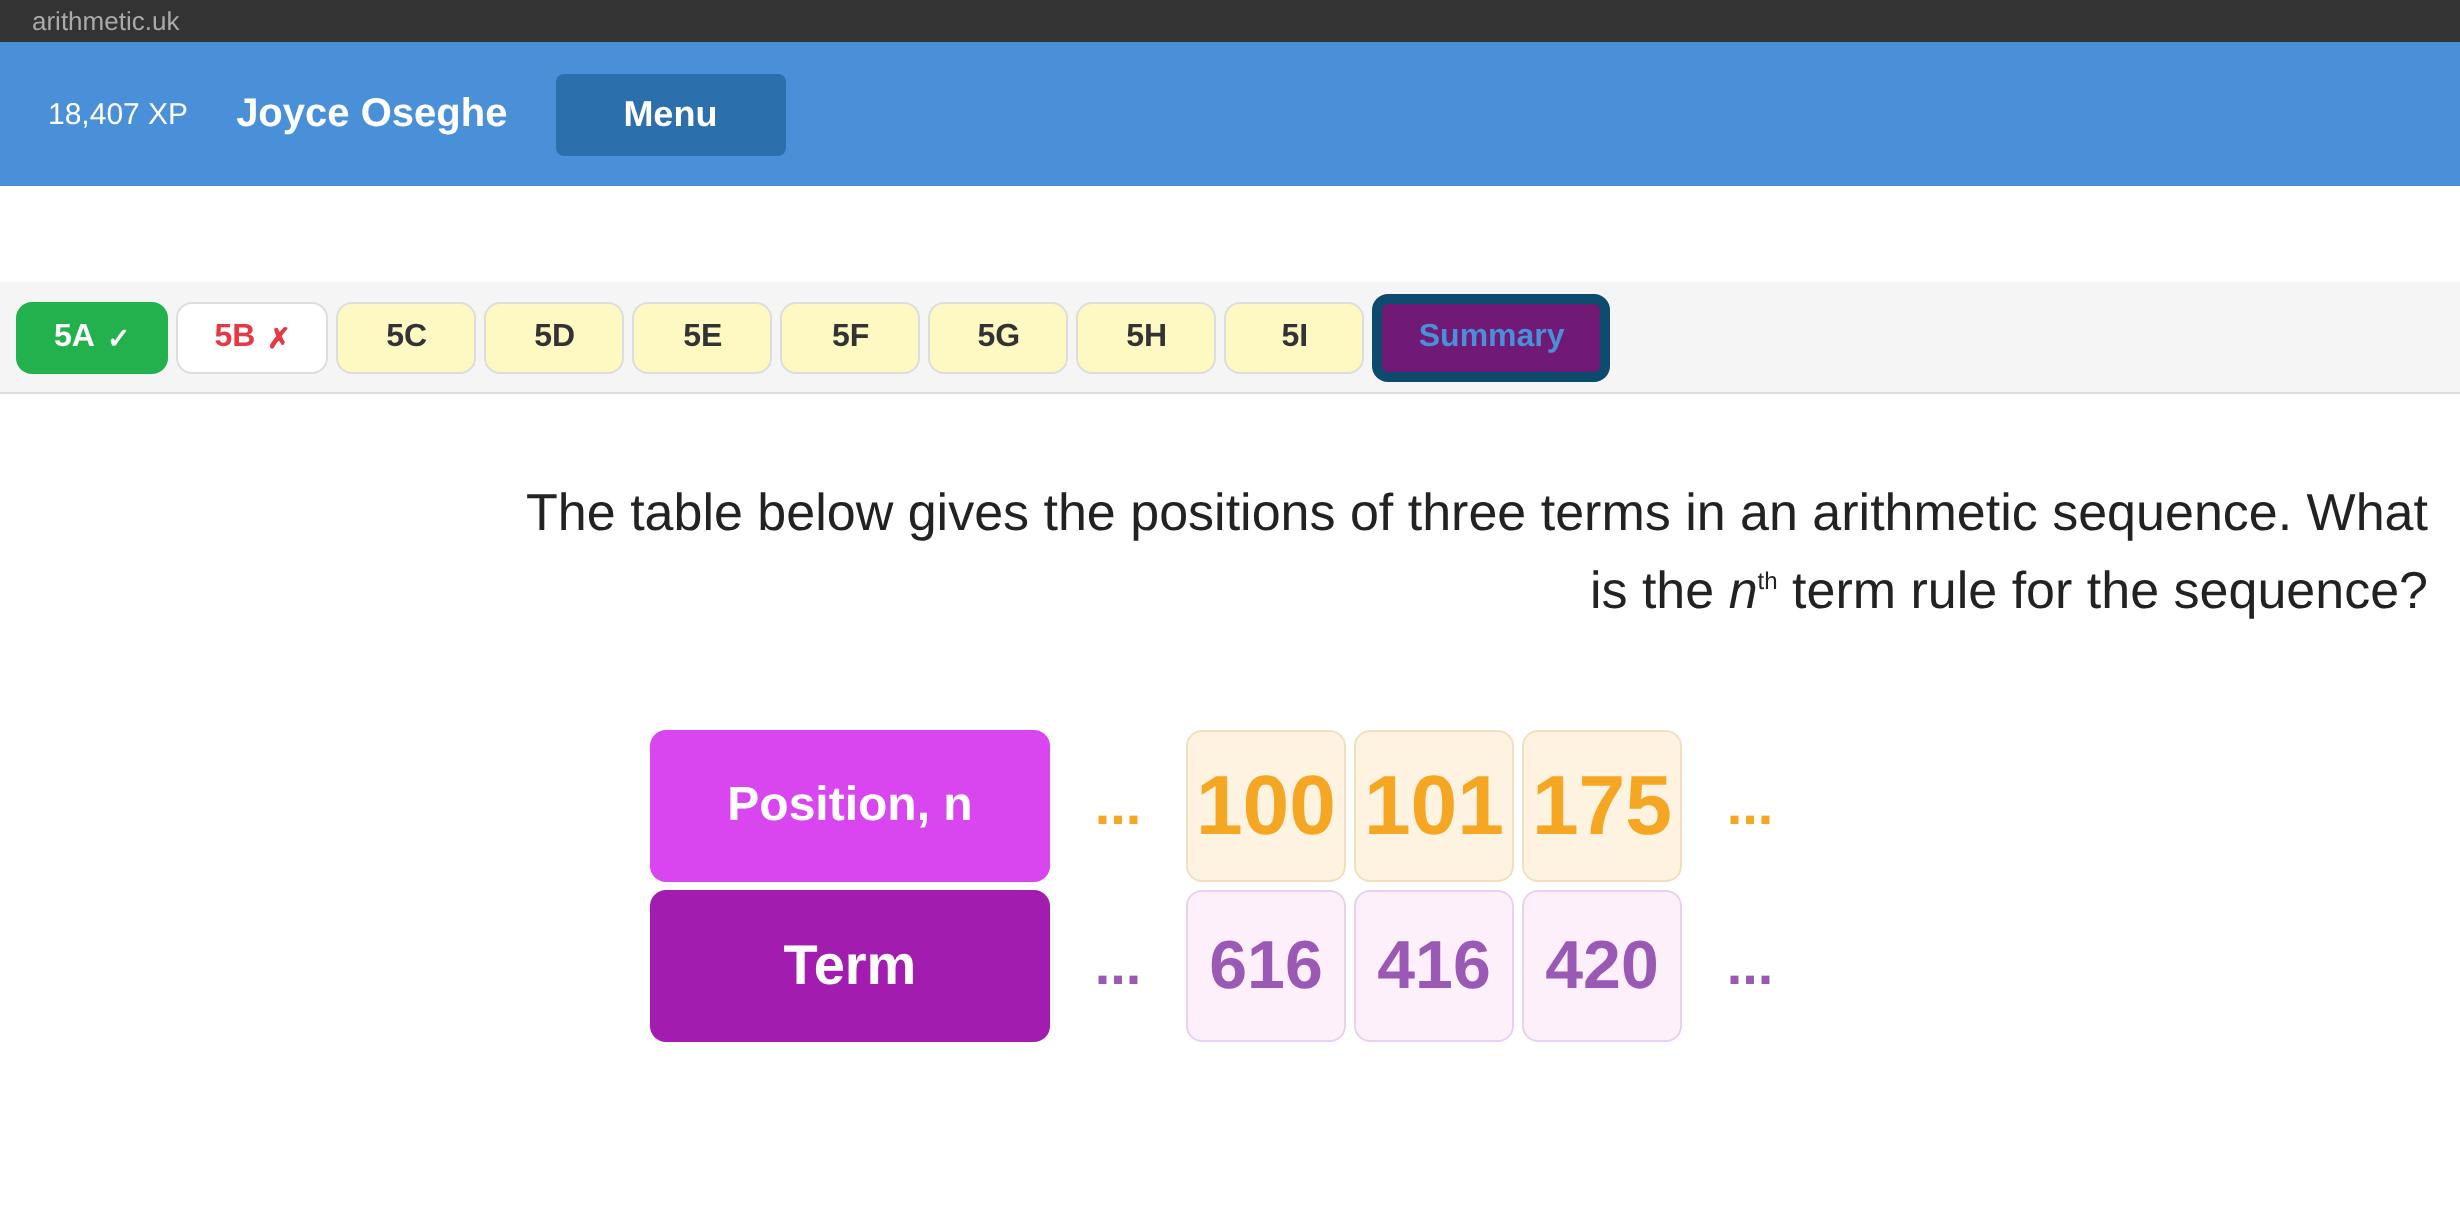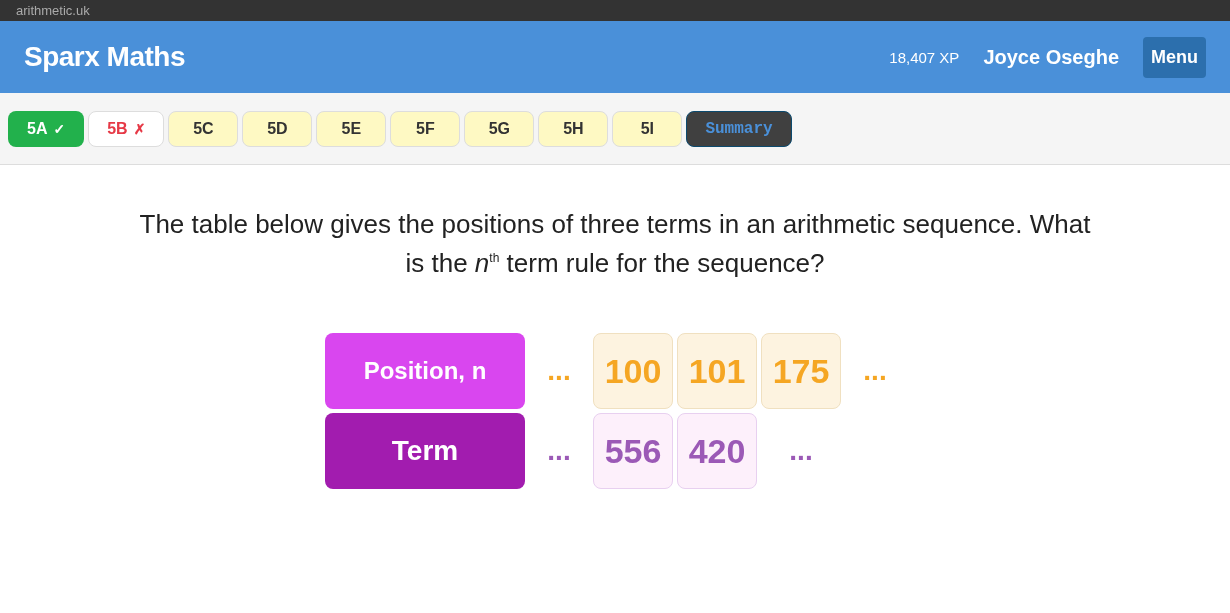--- a/index.html
+++ b/index.html
@@ -41,34 +41,35 @@
     .header-user {
       font-size: 20px;
       color: #fff;
       font-weight: 700;
     }
     .header-menu {
       font-size: 18px;
       font-weight: 700;
       color: #fff;
       background: #2c6fad;
-      padding: 10px 8px;
+      padding: 10px 34px;
       border-radius: 4px;
       cursor: pointer;
     }
 
     
     .tab-bar {
       display: flex;
       align-items: center;
       background: #f5f5f5;
       border-bottom: 1px solid #ddd;
       padding: 12px 8px;
-      height: 72px;
+      height: 56px;
       gap: 4px;
+      margin-top: 48px;
     }
     .tab {
       display: flex;
       align-items: center;
       justify-content: center;
       gap: 6px;
       padding: 8px 18px;
       border-radius: 8px;
       font-size: 16px;
       font-weight: 600;
@@ -84,33 +85,32 @@
       background: #fff;
       color: #e63946;
       border: 1px solid #ddd;
     }
     .tab-default {
       background: #fef9c3;
       color: #333;
       border: 1px solid #ddd;
     }
     .tab-summary {
-      background: #404040;
+      background: #701a75;
       color: #4a90d9;
-      border: 1px solid #0c4a6e;
-      font-weight: 700;
-      font-family: Liberation Mono, monospace;
+      border: 5px solid #0c4a6e;
+      font-weight: 700;
     }
     .tab-check { color: #fff; font-size: 14px; }
     .tab-x { color: #e63946; font-size: 14px; }
 
     
     .main {
-      padding: 40px 4px 20px;
-      text-align: center;
+      padding: 40px 16px 20px;
+      text-align: right;
     }
     .question-text {
       font-size: 26px;
       color: #222;
       line-height: 1.5;
       margin-bottom: 50px;
     }
     .question-text sup {
       font-size: 12px;
     }
@@ -162,21 +162,21 @@
     }
     .cell-dots-purple {
       background: transparent;
       color: #9b59b6;
       font-size: 28px;
       font-weight: 900;
     }
     .cell-number-orange {
       background: #fdf3e0;
       color: #f5a623;
-      font-size: 34px;
+      font-size: 42px;
       font-weight: 700;
       border-radius: 8px;
       border: 1px solid #f0e0c0;
     }
     .cell-number-purple {
       background: #fdf0fb;
       color: #9b59b6;
       font-size: 34px;
       font-weight: 700;
       border-radius: 8px;
@@ -184,21 +184,20 @@
     }
   </style>
 </head>
 <body>
 
 <div class="top-bar">
   <span>arithmetic.uk</span>
 </div>
 
 <div class="header">
-  <div class="header-logo">Sparx Maths</div>
   <div class="header-right">
     <span class="header-xp">18,407 XP</span>
     <span class="header-user">Joyce Oseghe</span>
     <div class="header-menu">Menu</div>
   </div>
 </div>
 
 <div class="tab-bar">
   <div class="tab tab-active">
     <span>5A</span>
@@ -249,18 +248,19 @@
 
       <div class="cell cell-position-label">Position, n</div>
       <div class="cell cell-dots">...</div>
       <div class="cell cell-number-orange">100</div>
       <div class="cell cell-number-orange">101</div>
       <div class="cell cell-number-orange">175</div>
       <div class="cell cell-dots">...</div>
 
       <div class="cell cell-term-label">Term</div>
       <div class="cell cell-dots-purple">...</div>
-      <div class="cell cell-number-purple">556</div>
+      <div class="cell cell-number-purple">616</div>
+      <div class="cell cell-number-purple">416</div>
       <div class="cell cell-number-purple">420</div>
       <div class="cell cell-dots-purple">...</div>
     </div>
   </div>
 </div>
 
 </body></html>

